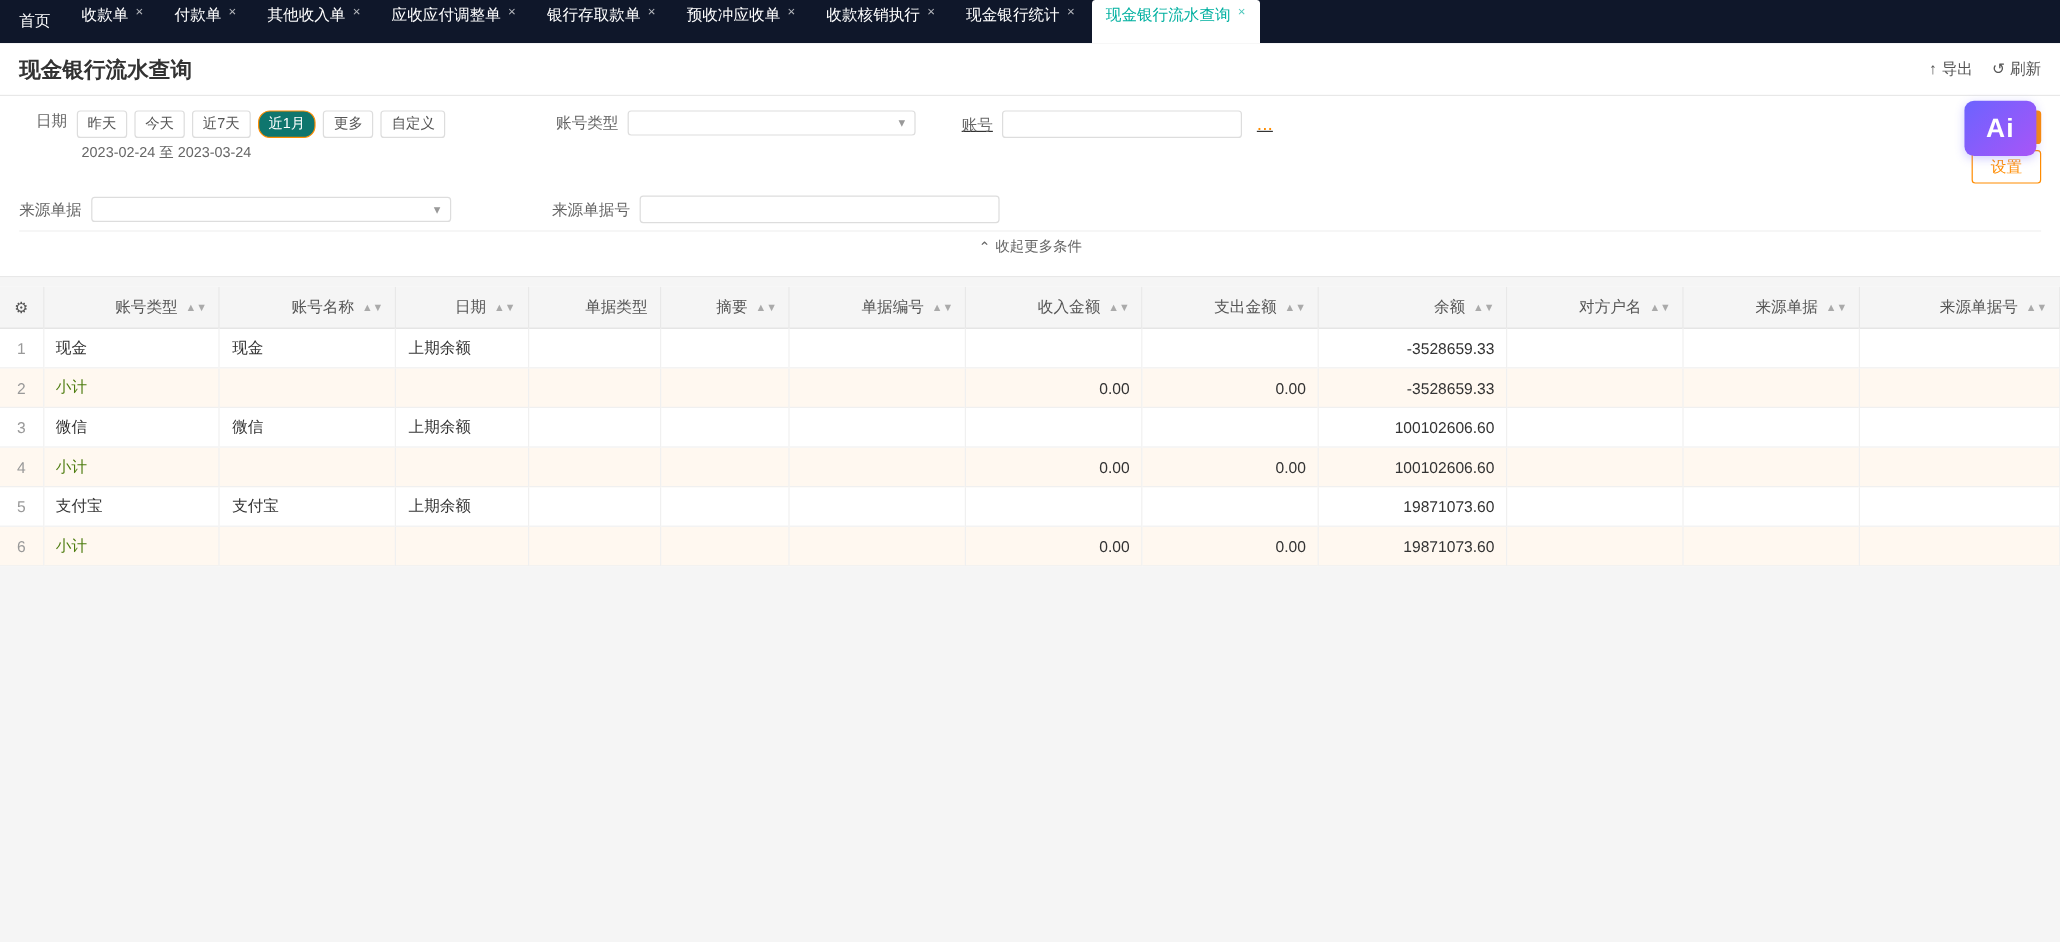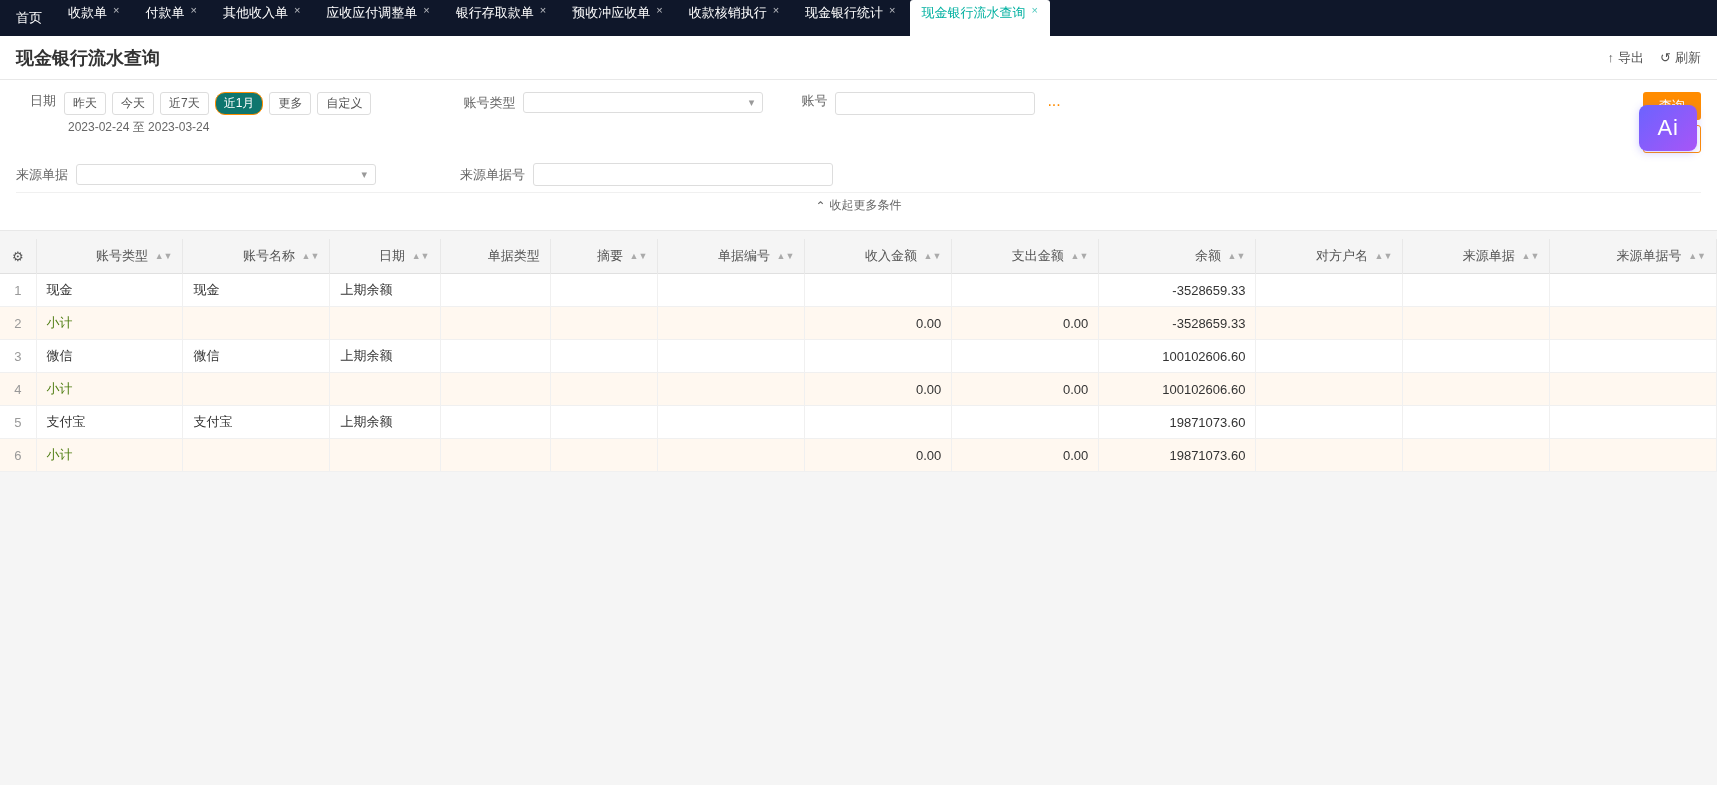--- a/index.html
+++ b/index.html
@@ -213,28 +213,28 @@
       white-space: nowrap;
     }
     .td-orange { color: #4d7c0f; font-family: Liberation Serif, serif; }
     .td-num { text-align: right; }
     .td-center { text-align: center; }
     .row-num { color: #999; }
 
     
     .ai-badge {
       position: fixed;
-      top: 105px;
+      top: 84px;
       right: 20px;
       background: linear-gradient(135deg, #6c63ff, #a855f7);
       color: #fff;
       border-radius: 8px;
       padding: 10px 18px;
       font-size: 22px;
-      font-weight: normal;
+      font-weight: bold;
       letter-spacing: 1px;
       cursor: pointer;
       z-index: 100;
       box-shadow: 0 2px 8px rgba(108,99,255,0.3);
     }
   </style>
 </head>
 <body>
 
 <div class="top-nav">
@@ -311,21 +311,21 @@
     </div>
 
     <div style="display:flex; align-items:center; gap:8px; margin-left:60px;">
       <span class="filter-label">账号类型</span>
       <div class="filter-select" style="min-width:240px;">
         <span></span>
         <span class="arrow">▾</span>
       </div>
     </div>
 
-    <div style="display:flex; align-items:flex-start; gap:8px;">
+    <div style="display:flex; align-items:center; gap:8px;text-decoration:underline;">
       <span class="filter-label">账号</span>
       <input class="filter-input" style="min-width: 200px;">
       <span class="dots-btn">...</span>
     </div>
 
     <div style="display:flex; flex-direction:column; gap:5px; margin-left:auto;">
       <button class="query-btn">查询</button>
       <button class="settings-btn">设置</button>
     </div>
   </div>

